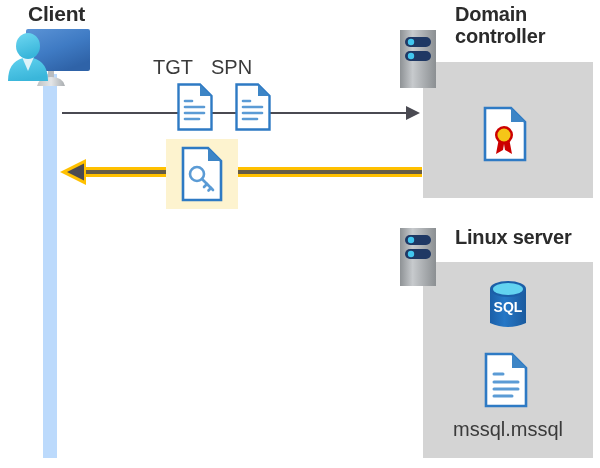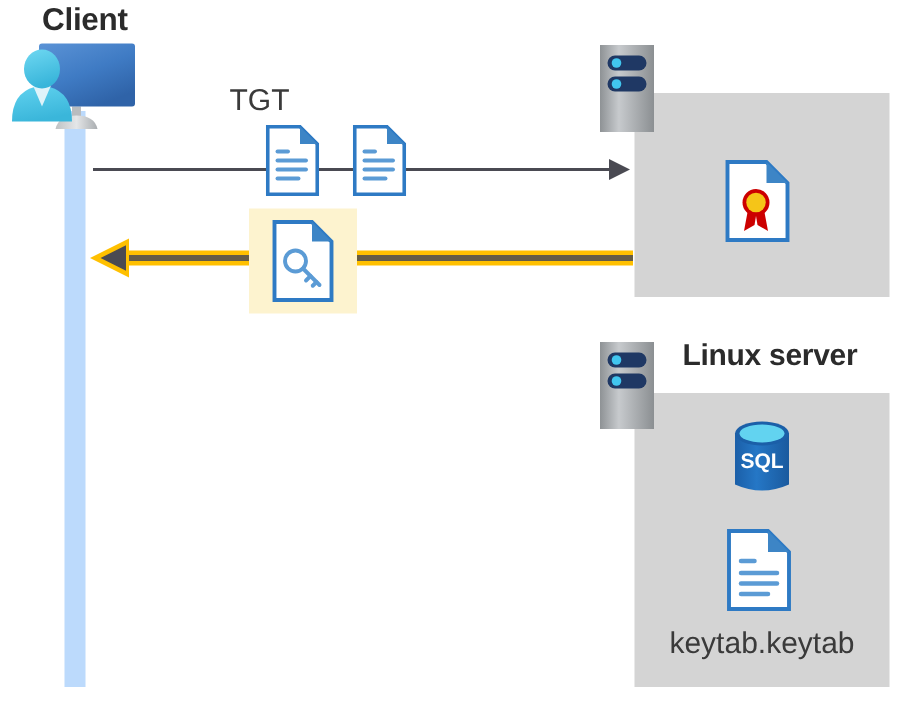--- a/index.html
+++ b/index.html
@@ -146,20 +146,21 @@
       <path d="M23 1.5 L34.5 13 H23 Z" fill="#3d85c6"></path>
       <g stroke="#5b9bd5" stroke-width="2.6" stroke-linecap="round">
         <line x1="8" y1="24" x2="27" y2="24"></line>
         <line x1="8" y1="30" x2="27" y2="30"></line>
         <line x1="8" y1="36" x2="22" y2="36"></line>
       </g>
       <line x1="8" y1="18" x2="15" y2="18" stroke="#5b9bd5" stroke-width="2.6" stroke-linecap="round"></line>
     </svg>
   </div>
 
+  <div class="doc-label" id="spn-label">SPN</div>
   <div class="abs" id="spn-doc">
     <svg width="36" height="48" viewBox="0 0 36 48" xmlns="http://www.w3.org/2000/svg">
       <path d="M1.5 1.5 H23 L34.5 13 V46.5 H1.5 Z" fill="#ffffff" stroke="#2e7ac4" stroke-width="2.4"></path>
       <path d="M23 1.5 L34.5 13 H23 Z" fill="#3d85c6"></path>
       <g stroke="#5b9bd5" stroke-width="2.6" stroke-linecap="round">
         <line x1="8" y1="24" x2="27" y2="24"></line>
         <line x1="8" y1="30" x2="27" y2="30"></line>
         <line x1="8" y1="36" x2="22" y2="36"></line>
       </g>
       <line x1="8" y1="18" x2="15" y2="18" stroke="#5b9bd5" stroke-width="2.6" stroke-linecap="round"></line>
@@ -187,20 +188,21 @@
         <circle cx="16" cy="28" r="7"></circle>
         <line x1="21" y1="33" x2="32" y2="44"></line>
         <line x1="26" y1="38" x2="23" y2="41"></line>
         <line x1="30" y1="42" x2="27.5" y2="44.5"></line>
       </g>
     </svg>
   </div>
 
   <div class="abs panel" id="dc-panel"></div>
 
+  <div class="title" id="dc-title">Domain controller</div>
 
   <div class="abs server-icon" id="dc-server">
     <svg width="36" height="58" viewBox="0 0 36 58" xmlns="http://www.w3.org/2000/svg">
       <defs>
         <linearGradient id="srvGrad1" x1="0" y1="0" x2="1" y2="0">
           <stop offset="0%" stop-color="#8e9295"></stop>
           <stop offset="35%" stop-color="#c7cacd"></stop>
           <stop offset="100%" stop-color="#8b8f92"></stop>
         </linearGradient>
       </defs>
@@ -268,15 +270,15 @@
       <path d="M28 2 L42 16 H28 Z" fill="#3d85c6"></path>
       <g stroke="#5b9bd5" stroke-width="3" stroke-linecap="round">
         <line x1="10" y1="22" x2="19" y2="22"></line>
         <line x1="10" y1="30" x2="34" y2="30"></line>
         <line x1="10" y1="37" x2="34" y2="37"></line>
         <line x1="10" y1="44" x2="28" y2="44"></line>
       </g>
     </svg>
   </div>
 
-  <div class="abs" id="keytab-name">keytab.keytab</div>
+  <div class="abs" id="keytab-name">mssql.mssql</div>
 
 </div>
 
 </body></html>

